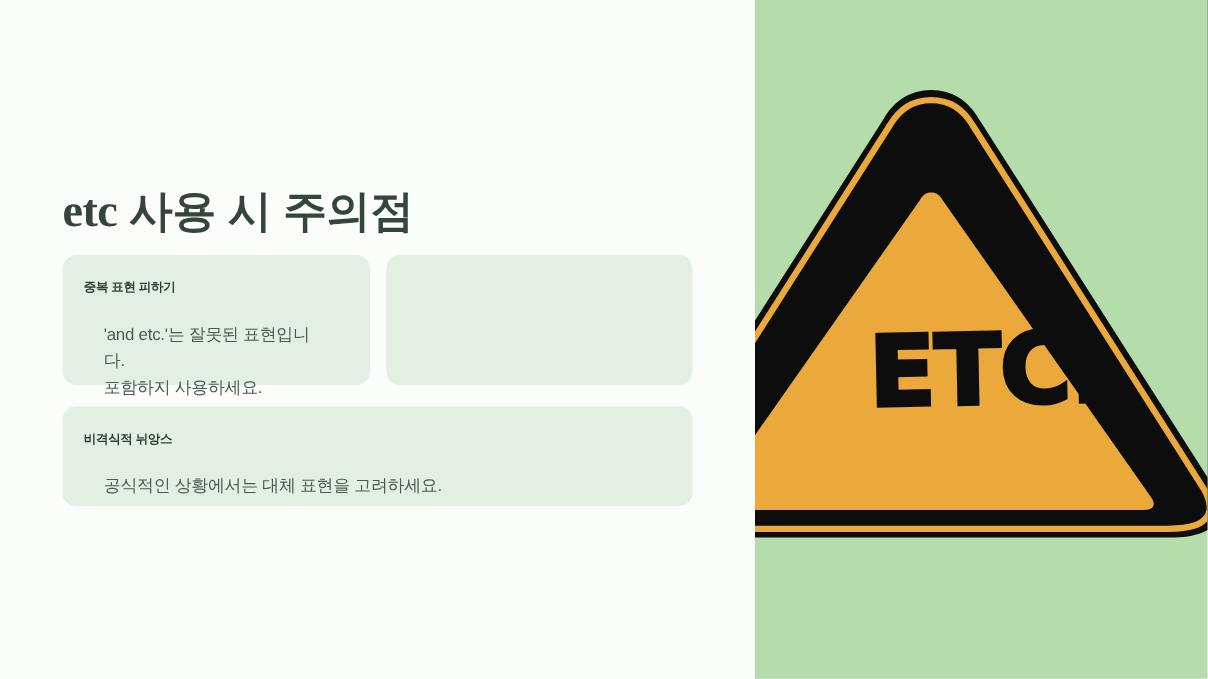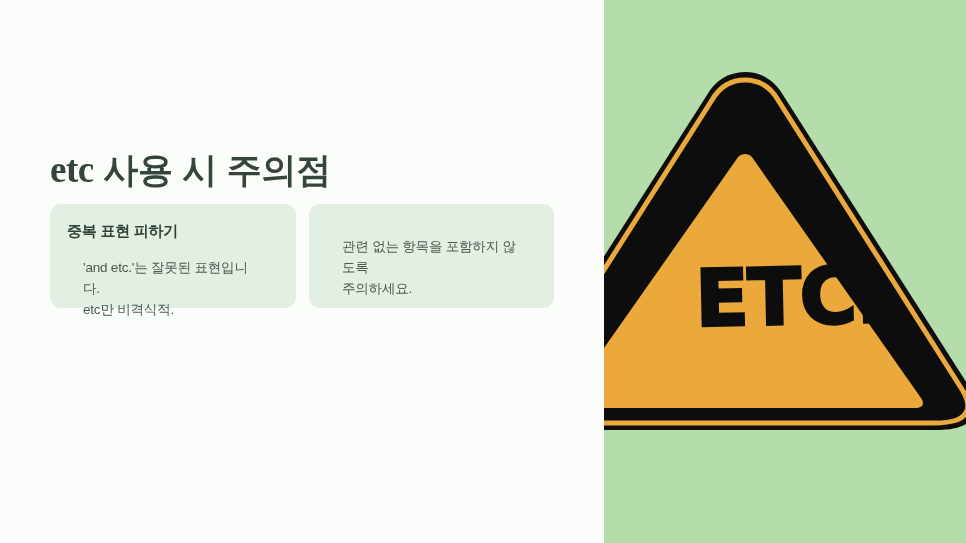--- a/index.html
+++ b/index.html
@@ -55,21 +55,21 @@
     background: #e4efe4;
     border-radius: 11px;
     box-sizing: border-box;
     padding: 16px 18px 16px 17px;
   }
   .card-1 { left: 50px;  top: 204px; width: 246px; height: 104px; }
   .card-2 { left: 309px; top: 204px; width: 245px; height: 104px; }
   .card-3 { left: 50px;  top: 325px; width: 504px; height: 80px; }
 
   .card-title {
-    font-size: 15px;
+    font-size: 10px;
     font-weight: bold;
     color: #2f4034;
     line-height: 21px;
     margin: 0 0 9px 0;
     letter-spacing: -0.25px;
     white-space: nowrap;
   }
   .card-body {
     font-size: 13.5px;
     color: #4a5a4e;
@@ -121,31 +121,33 @@
 <div id="slide">
 
   <div id="left-panel">
 
     <h1 id="page-title"><span class="serif-etc">etc</span><span> 사용 시 주의점</span></h1>
 
     <div class="card card-1">
       <p class="card-title">중복 표현 피하기</p>
       <p class="card-body">
         <span>'and etc.'는 잘못된 표현입니다.</span><br>
-        <span>etc만 비격식적.</span>
+        <span>포함하지 사용하세요.</span>
       </p>
     </div>
 
     <div class="card card-2">
+    </div>
+
+    <div class="card card-3">
+      <p class="card-title">비격식적 뉘앙스</p>
       <p class="card-body">
-        <span>관련 없는 항목을 포함하지 않도록</span><br>
-        <span>주의하세요.</span>
+        <span>공식적인 상황에서는 대체 표현을 고려하세요.</span>
       </p>
     </div>
-
 
   </div>
 
   <div id="right-panel">
 
     <svg id="warning-sign-svg" viewBox="0 0 490 380">
 
       <path d="M245 14
                C262 14 275 23 283 37
                L470 330

